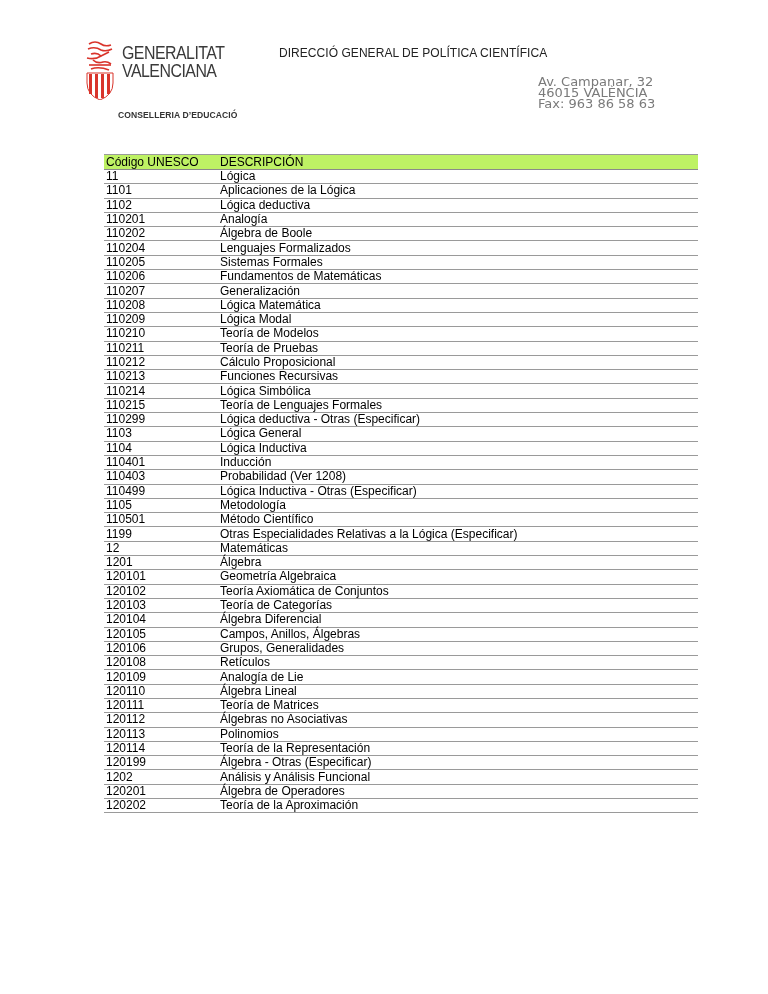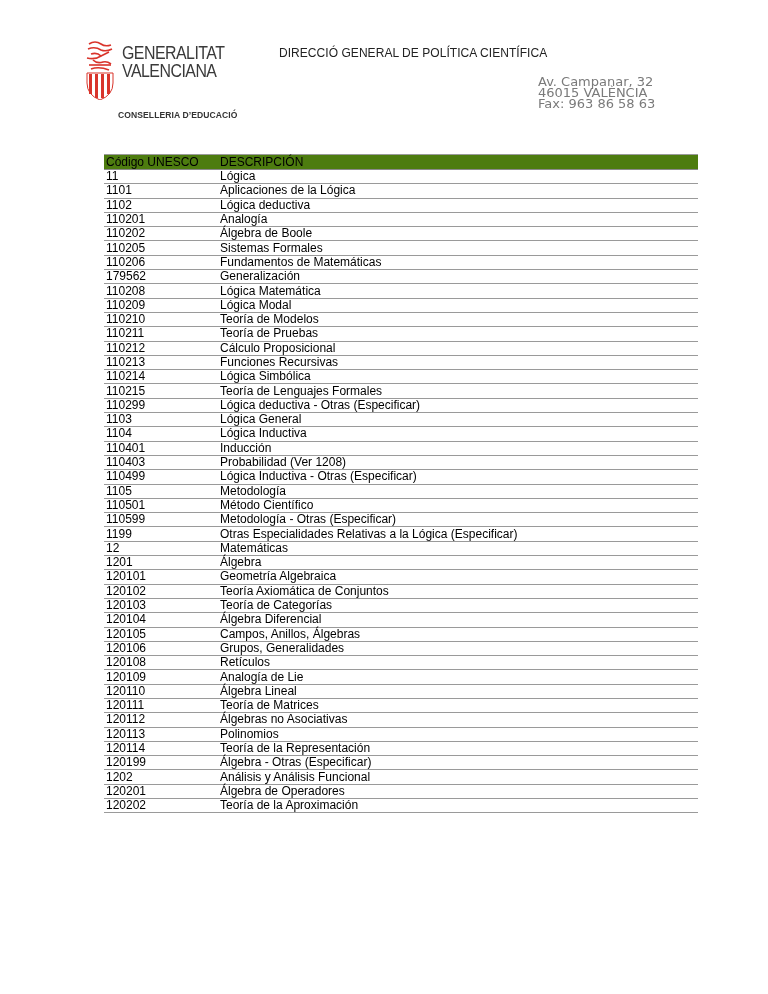--- a/index.html
+++ b/index.html
@@ -6,21 +6,21 @@
     body { width: 768px; height: 994px; position: relative; overflow: hidden; font-family: "Liberation Sans", sans-serif; color: #000; }
     .logo { position: absolute; left: 80px; top: 38px; width: 200px; height: 86px; }
     .emblem { position: absolute; left: 3px; top: 2px; width: 34px; height: 60px; }
     .org-name { position: absolute; left: 42px; top: 6px; font-family: "Liberation Sans", sans-serif; font-size: 18.5px; line-height: 18px; color: #3a3a3a; letter-spacing: -0.6px; transform: scaleX(0.86); transform-origin: left top; font-weight: 400; }
     .conselleria { position: absolute; left: 38px; top: 71px; font-size: 9.5px; font-weight: 700; color: #333; letter-spacing: 0.1px; transform: scaleX(0.9); transform-origin: left top; }
     .direccio { position: absolute; left: 279px; top: 46px; font-size: 12px; color: #222; letter-spacing: 0.05px; }
     .address { position: absolute; left: 538px; top: 46px; font-family: "DejaVu Sans", sans-serif; font-size: 13px; line-height: 11px; color: #7a7a7a; margin-top: 30px; }
     .address div { white-space: nowrap; }
     table.codes { position: absolute; left: 104px; top: 154px; width: 594px; border-collapse: collapse; font-size: 12px; }
     table.codes th, table.codes td { padding: 0 0 0 2px; height: 13.3px; line-height: 13px; text-align: left; font-weight: 400; border-bottom: 1.2px solid #9a9a9a; white-space: nowrap; }
-    table.codes thead th { background: #4d7c0f; border-top: 1.2px solid #9a9a9a; border-bottom: 1.4px solid #8a8a8a; height: 14px; }
+    table.codes thead th { background: #bef264; border-top: 1.2px solid #9a9a9a; border-bottom: 1.4px solid #8a8a8a; height: 14px; }
     table.codes .col-code { width: 112px; }
   </style>
 </head>
 <body>
 
 <div class="logo">
   <svg class="emblem" viewBox="0 0 34 60">
     <g fill="none" stroke="#d9342b" stroke-width="1.6">
       <path d="M6 4 q6 -4 12 0 q4 3 10 1"></path>
       <path d="M5 9 q7 -3 13 1 q5 2 11 -1"></path>
@@ -75,29 +75,33 @@
       </tr>
       <tr>
         <td>110201</td>
         <td>Analogía</td>
       </tr>
       <tr>
         <td>110202</td>
         <td>Álgebra de Boole</td>
       </tr>
       <tr>
+        <td>110204</td>
+        <td>Lenguajes Formalizados</td>
+      </tr>
+      <tr>
         <td>110205</td>
         <td>Sistemas Formales</td>
       </tr>
       <tr>
         <td>110206</td>
         <td>Fundamentos de Matemáticas</td>
       </tr>
       <tr>
-        <td>179562</td>
+        <td>110207</td>
         <td>Generalización</td>
       </tr>
       <tr>
         <td>110208</td>
         <td>Lógica Matemática</td>
       </tr>
       <tr>
         <td>110209</td>
         <td>Lógica Modal</td>
       </tr>
@@ -151,24 +155,20 @@
       </tr>
       <tr>
         <td>1105</td>
         <td>Metodología</td>
       </tr>
       <tr>
         <td>110501</td>
         <td>Método Científico</td>
       </tr>
       <tr>
-        <td>110599</td>
-        <td>Metodología - Otras (Especificar)</td>
-      </tr>
-      <tr>
         <td>1199</td>
         <td>Otras Especialidades Relativas a la Lógica (Especificar)</td>
       </tr>
       <tr>
         <td>12</td>
         <td>Matemáticas</td>
       </tr>
       <tr>
         <td>1201</td>
         <td>Álgebra</td>

